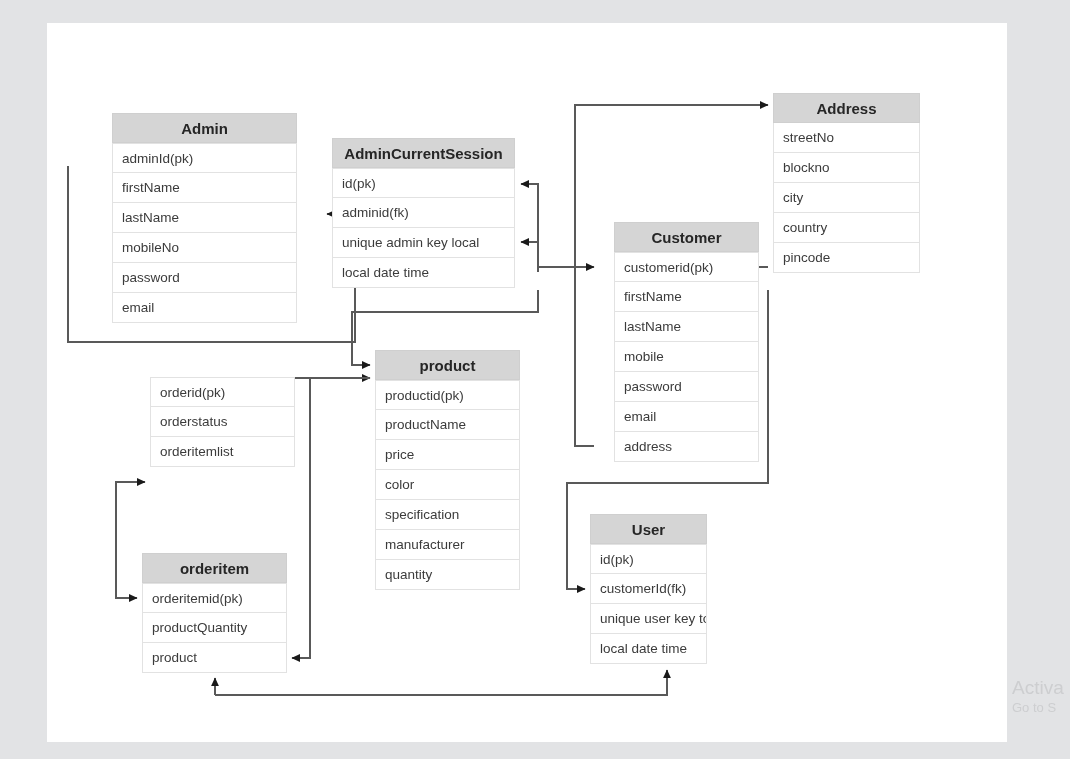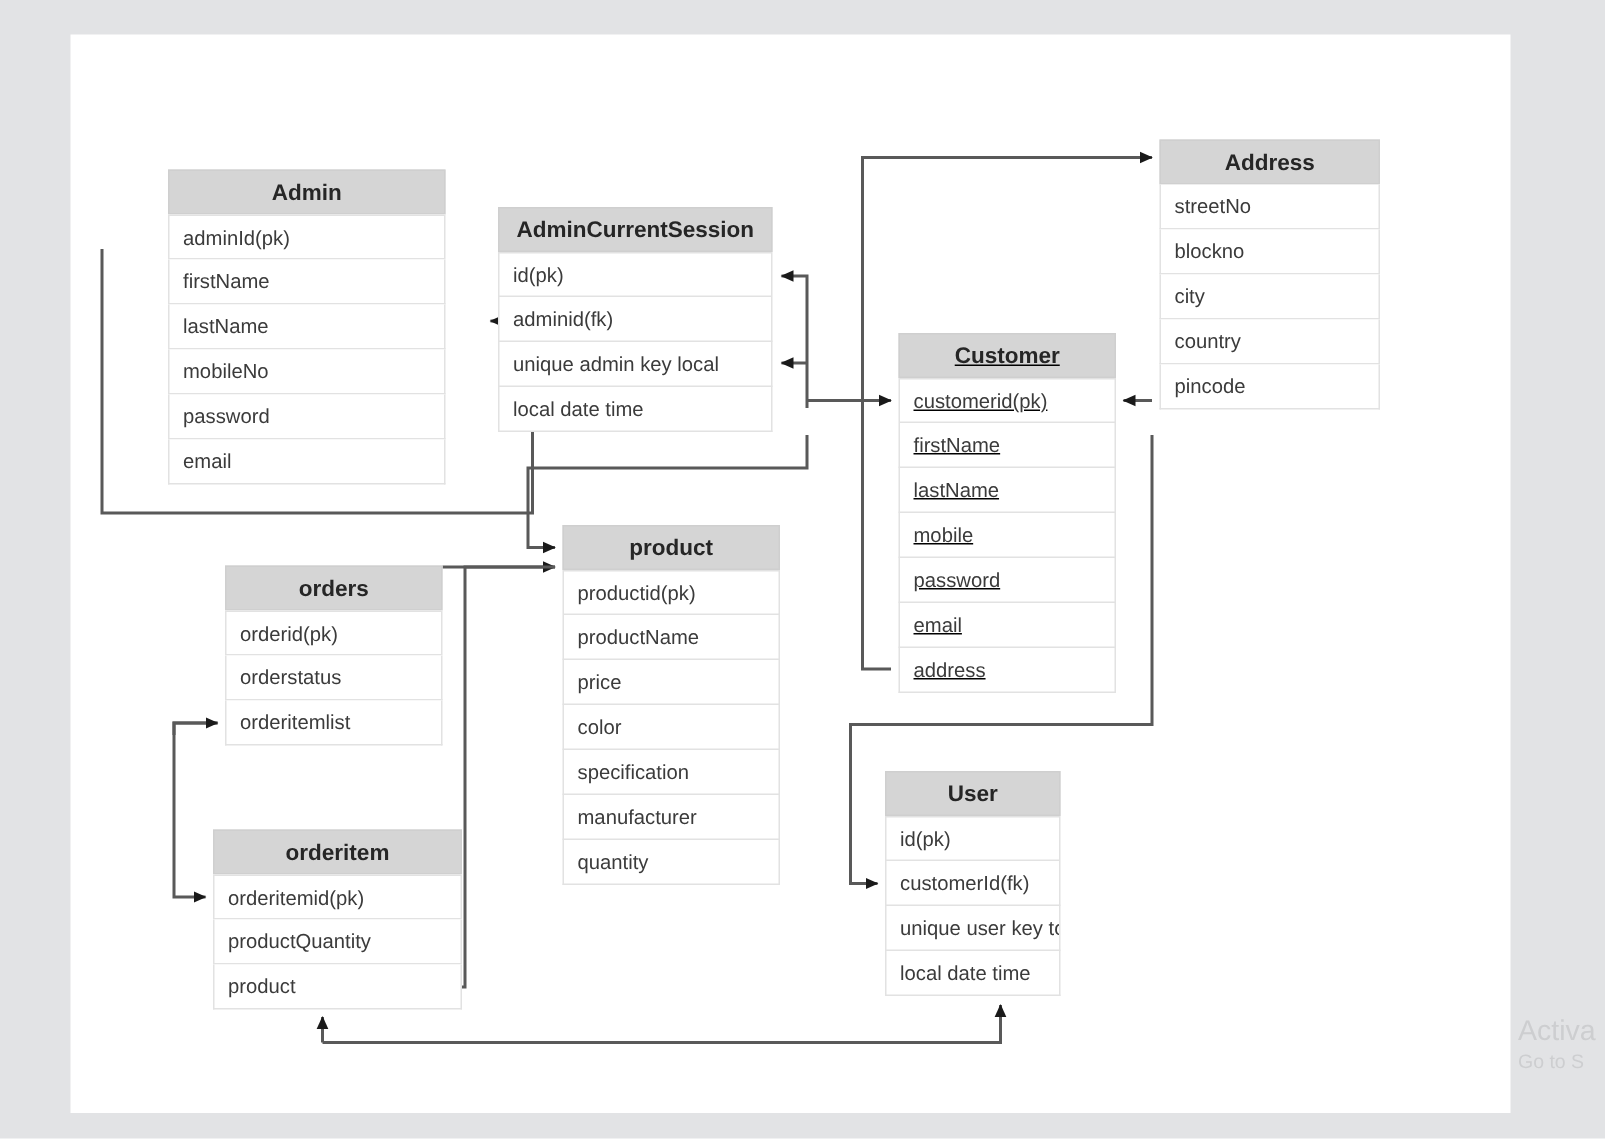--- a/index.html
+++ b/index.html
@@ -155,21 +155,21 @@
 
   <div class="entity" style="left:773px; top:93px; width:147px;">
     <div class="ent-header">Address</div>
     <div class="ent-row">streetNo</div>
     <div class="ent-row">blockno</div>
     <div class="ent-row">city</div>
     <div class="ent-row">country</div>
     <div class="ent-row">pincode</div>
   </div>
 
-  <div class="entity" style="left:599px; top:222px; width:145px;text-decoration:underline;">
+  <div class="entity" style="left:614px; top:222px; width:145px;">
     <div class="ent-header">Customer</div>
     <div class="ent-row first-row">customerid(pk)</div>
     <div class="ent-row">firstName</div>
     <div class="ent-row">lastName</div>
     <div class="ent-row">mobile</div>
     <div class="ent-row">password</div>
     <div class="ent-row">email</div>
     <div class="ent-row">address</div>
   </div>
 
@@ -178,27 +178,26 @@
     <div class="ent-row first-row">productid(pk)</div>
     <div class="ent-row">productName</div>
     <div class="ent-row">price</div>
     <div class="ent-row">color</div>
     <div class="ent-row">specification</div>
     <div class="ent-row">manufacturer</div>
     <div class="ent-row">quantity</div>
   </div>
 
   <div class="entity" style="left:150px; top:377px; width:145px;">
-    <div class="ent-header">orders</div>
     <div class="ent-row first-row">orderid(pk)</div>
     <div class="ent-row">orderstatus</div>
     <div class="ent-row">orderitemlist</div>
   </div>
 
-  <div class="entity" style="left:142px; top:553px; width:166px;">
+  <div class="entity" style="left:142px; top:553px; width:145px;">
     <div class="ent-header">orderitem</div>
     <div class="ent-row first-row">orderitemid(pk)</div>
     <div class="ent-row">productQuantity</div>
     <div class="ent-row">product</div>
   </div>
 
   <div class="entity" style="left:590px; top:514px; width:117px;">
     <div class="ent-header">User</div>
     <div class="ent-row first-row">id(pk)</div>
     <div class="ent-row">customerId(fk)</div>

